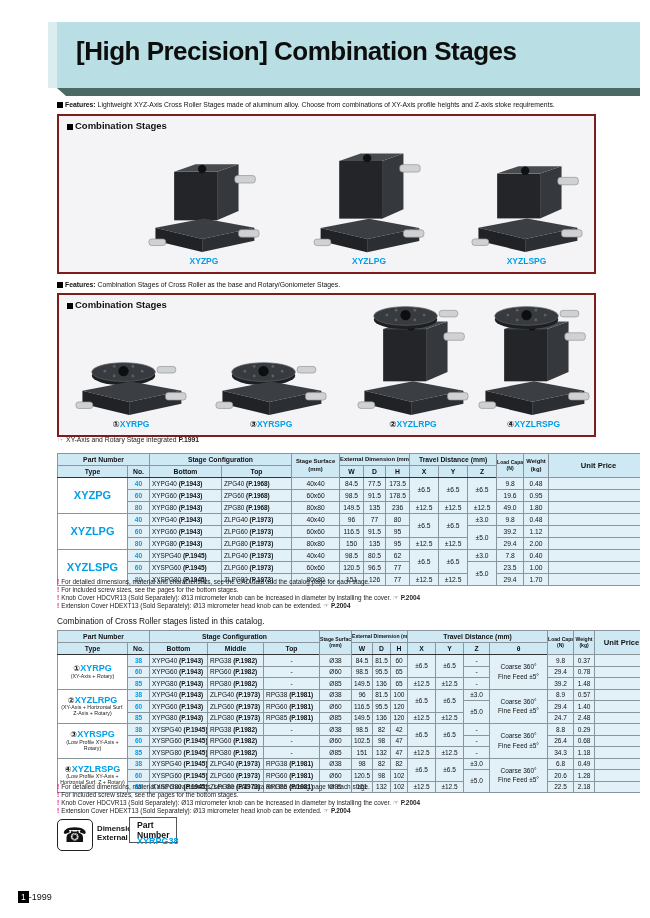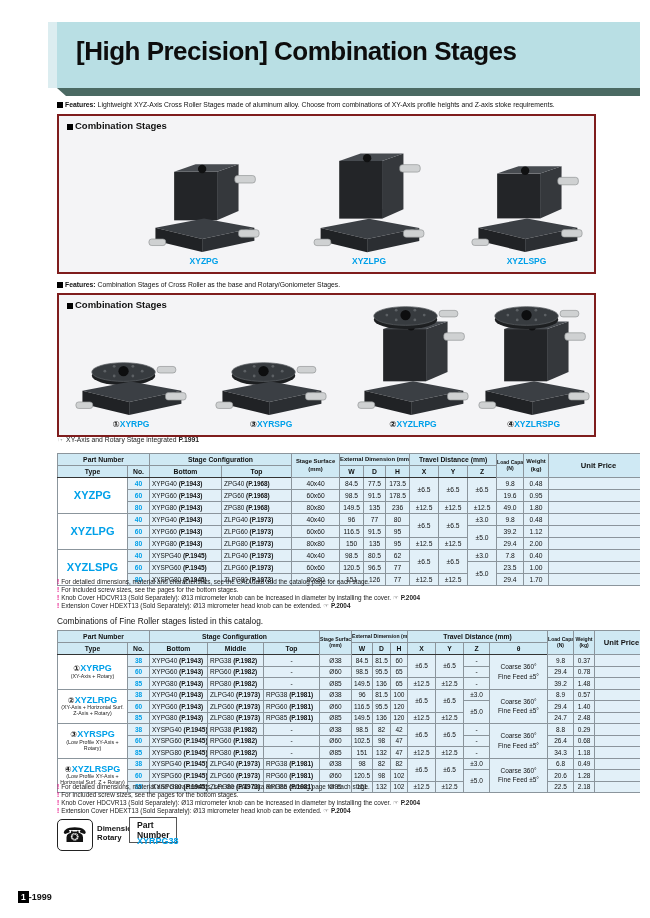--- a/index.html
+++ b/index.html
@@ -62,21 +62,21 @@
   
   .ordering{position:absolute;left:57px;top:817px;height:40px;}
   .phone-box{position:absolute;left:0;top:2px;width:34px;height:30px;border:1.6px solid #222;
              border-radius:5px;text-align:center;line-height:30px;font-size:20px;color:#111;background:#fff;}
   .ord-label{position:absolute;left:40px;top:7px;font-size:7.8px;font-weight:bold;line-height:9px;}
   .pn-box{position:absolute;left:72px;top:0;border:1.2px solid #555;background:#fff;
           font-size:8.6px;font-weight:bold;padding:2px 7px;}
   .pn-example{position:absolute;left:80px;top:19px;font-size:9px;font-weight:bold;color:#00a0e9;}
 
   
-  .footer{position:absolute;left:18px;top:891px;font-size:9px;font-weight:bold;}
+  .footer{position:absolute;left:18px;top:891px;font-size:9px;font-weight:normal;}
   .footer .pgbox{display:inline-block;background:#000;color:#fff;padding:1px 3px;font-size:8.5px;}
 </style>
 </head>
 <body>
 
 <div id="page">
 
   <div class="banner-strip"></div>
   <div class="banner"></div>
   <div class="banner-shadow"></div>
@@ -429,21 +429,21 @@
       </tbody>
     </table>
 
   <div class="notes" style="top:578px;" id="notes1">
       <div><span class="caution-mark">!</span>For detailed dimensions, material and characteristics, see the CAD data and the catalog page for each stage.</div>
       <div><span class="caution-mark">!</span>For included screw sizes, see the pages for the bottom stages.</div>
       <div><span class="caution-mark">!</span>Knob Cover HDCVR13 (Sold Separately): Ø13 micrometer knob can be increased in diameter by installing the cover.<span class="ref-icon"> ☞</span><b>P.2004</b></div>
       <div><span class="caution-mark">!</span>Extension Cover HDEXT13 (Sold Separately): Ø13 micrometer head knob can be extended.<span class="ref-icon"> ☞</span><b>P.2004</b></div>
     </div>
 
-  <div class="combi-title">Combinations of Fine Roller stages listed in this catalog.</div>
+  <div class="combi-title">Combination of Cross Roller stages listed in this catalog.</div>
 
   <table class="spec" id="table2" style="top:630px;width:591px;">
     <colgroup>
       <col style="width:70px">
         <col style="width:22px">
         <col style="width:58px">
         <col style="width:56px">
       <col style="width:56px">
         <col style="width:32px">
         <col style="width:21px">
@@ -680,21 +680,21 @@
   <div class="notes" style="top:783px;" id="notes2">
       <div><span class="caution-mark">!</span>For detailed dimensions, material and characteristics, see the CAD data and the catalog page for each stage.</div>
       <div><span class="caution-mark">!</span>For included screw sizes, see the pages for the bottom stages.</div>
       <div><span class="caution-mark">!</span>Knob Cover HDCVR13 (Sold Separately): Ø13 micrometer knob can be increased in diameter by installing the cover.<span class="ref-icon"> ☞</span><b>P.2004</b></div>
       <div><span class="caution-mark">!</span>Extension Cover HDEXT13 (Sold Separately): Ø13 micrometer head knob can be extended.<span class="ref-icon"> ☞</span><b>P.2004</b></div>
     </div>
 
   <div class="ordering">
     <div class="phone-box">☎</div>
     <div class="ord-label">
-      <span>Dimension</span><br><span>Rotary</span>
+      <span>Dimension</span><br><span>External</span>
     </div>
     <div class="pn-box">Part Number</div>
     <div class="pn-example">XYRPG38</div>
   </div>
 
   <div class="footer">
     <span class="pgbox">1</span><span>-1999</span>
   </div>
 
 </div>

